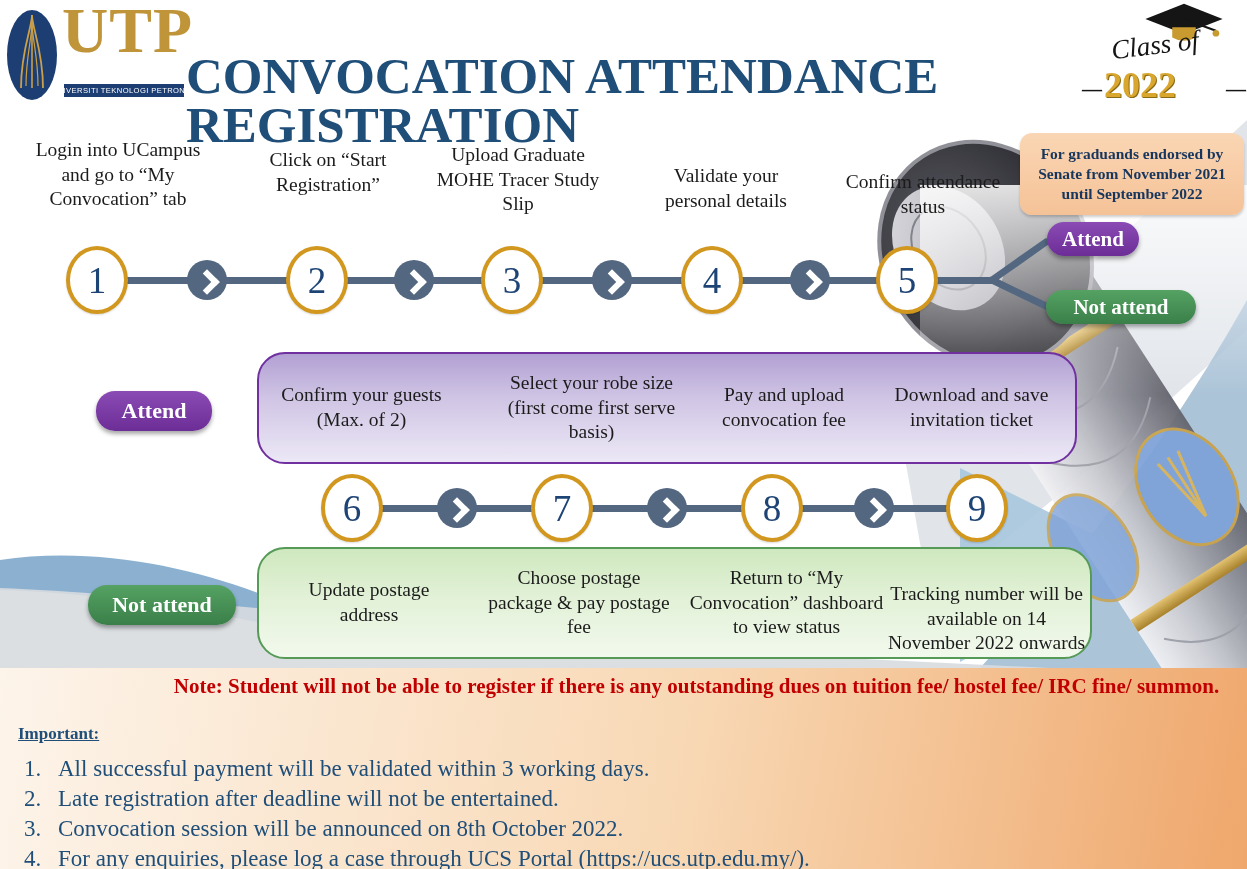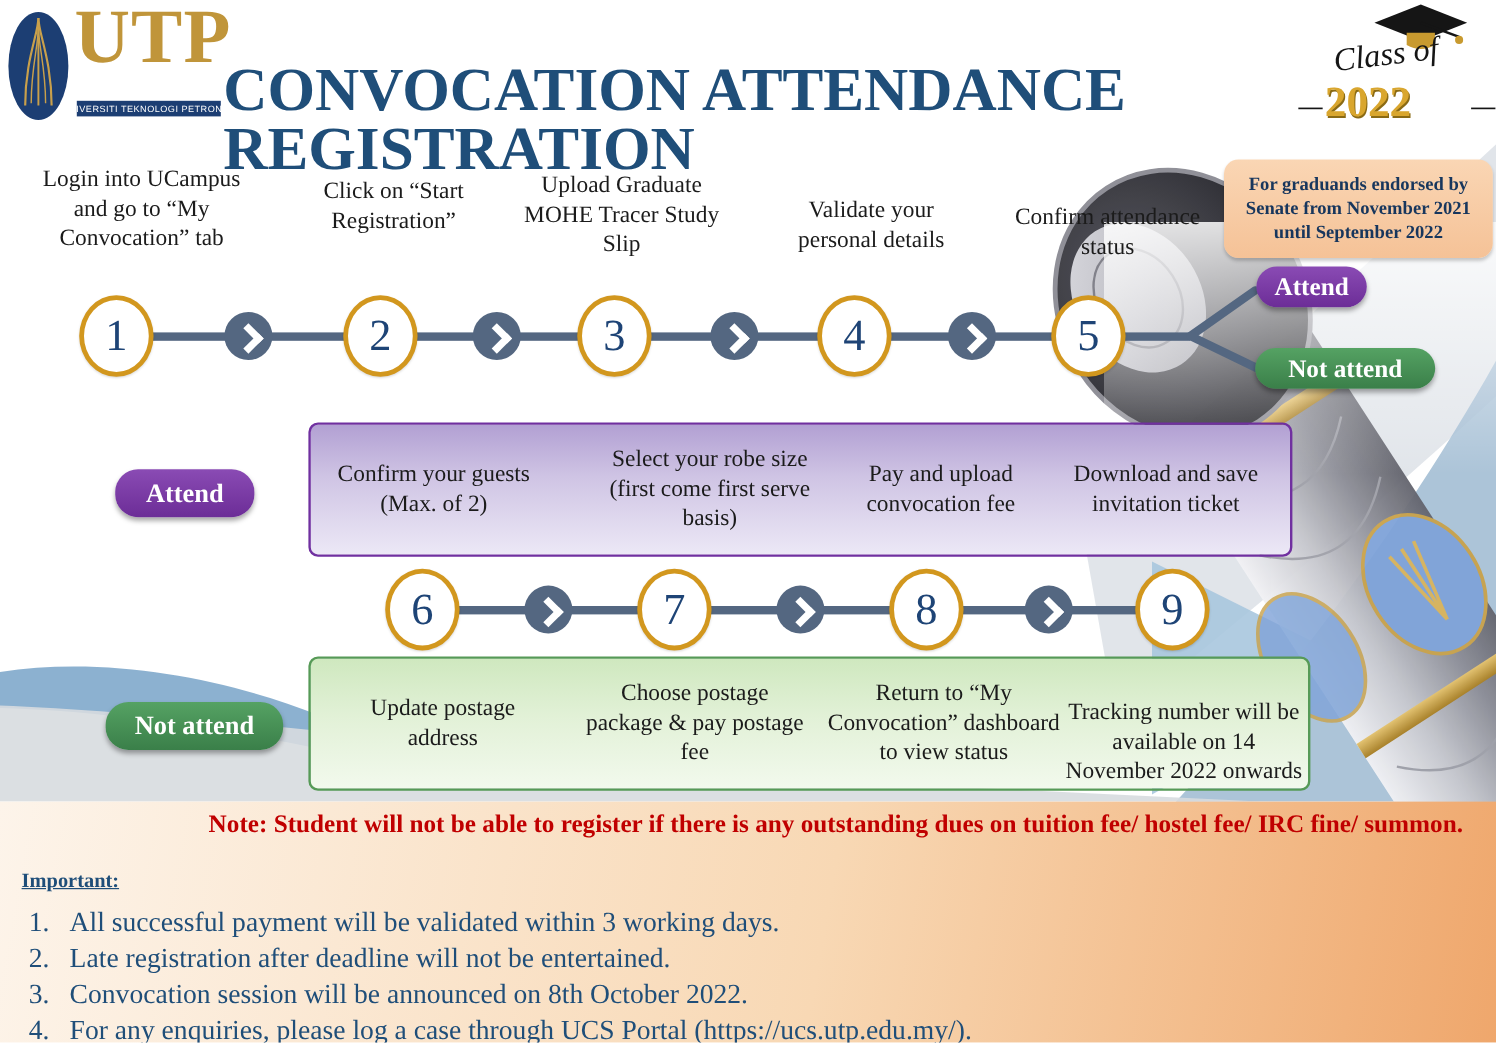--- a/index.html
+++ b/index.html
@@ -66,21 +66,21 @@
   .pill{z-index:4;border-radius:19px;display:flex;align-items:center;justify-content:center;
         color:#fff;font-weight:bold;box-shadow:0 3px 4px rgba(0,0,0,.35);}
   .pill-purple{background:linear-gradient(180deg,#8A4BB4,#6C2D97);}
   .pill-green{background:linear-gradient(180deg,#55A263,#3A7F49);}
   .attend-top{left:1047px;top:222px;width:92px;height:34px;font-size:21px;}
   .notattend-top{left:1046px;top:290px;width:150px;height:34px;font-size:21px;}
   .attend-mid{left:96px;top:391px;width:116px;height:40px;font-size:22px;}
   .notattend-mid{left:88px;top:585px;width:148px;height:40px;font-size:22px;}
 
   
-  .path-box{z-index:2;border-radius:8px;box-sizing:border-box;}
+  .path-box{z-index:2;border-radius:28px;box-sizing:border-box;}
   .attend-box{left:257px;top:352px;width:820px;height:112px;border:2px solid #7030A0;
               background:linear-gradient(180deg,#b2a0d3 0%,#cfc4e4 40%,#ece8f6 100%);}
   .notattend-box{left:257px;top:547px;width:835px;height:112px;border:2px solid #569A57;
               background:linear-gradient(180deg,#cfe8bf 0%,#e2f1d7 45%,#f2f9ed 100%);}
   .box-cell{position:absolute;top:50%;transform:translateY(-50%);text-align:center;
             color:#1b1b1b;font-size:19.5px;line-height:1.26;}
   .a1{left:10px;width:185px;} .a2{left:230px;width:205px;} .a3{left:430px;width:190px;} .a4{left:620px;width:185px;}
   .n1{left:20px;width:180px;} .n2{left:225px;width:190px;} .n3{left:425px;width:205px;} .n4{left:625px;width:205px;margin-top:16px;}
 
   

